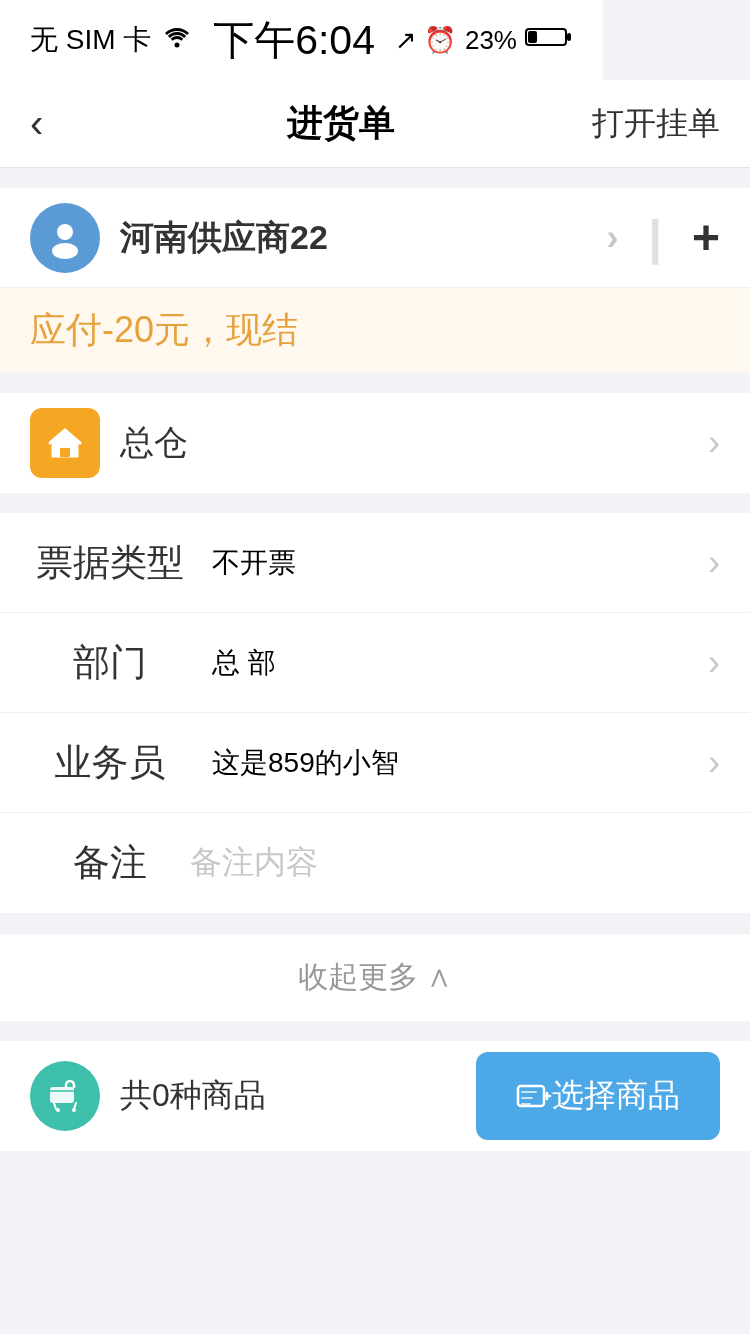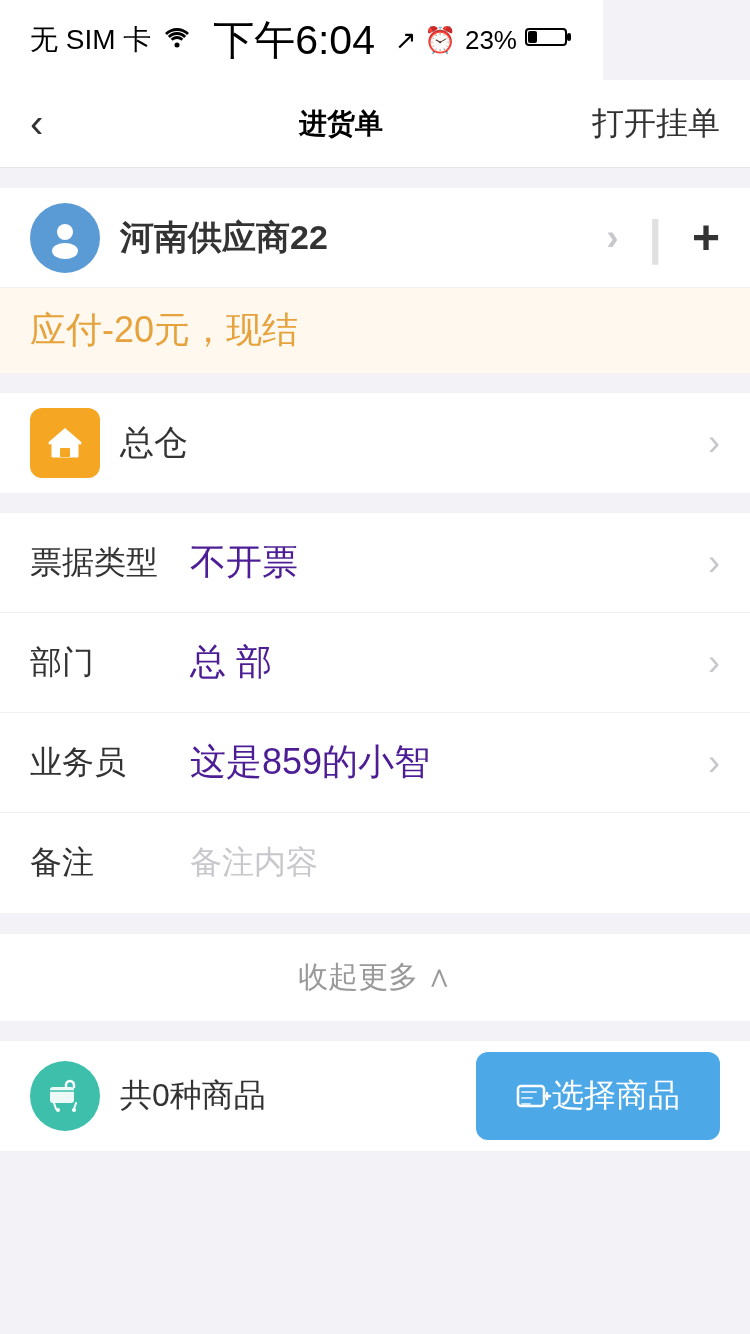--- a/index.html
+++ b/index.html
@@ -34,21 +34,21 @@
       width: 750px;
       height: 88px;
       background: #fff;
       display: flex;
       align-items: center;
       justify-content: space-between;
       padding: 0 30px;
       border-bottom: 1px solid #e5e5e5;
     }
     .nav-back { font-size: 40px; color: #333; width: 60px; }
-    .nav-title { font-size: 28px; font-weight: 600; color: #000; }
+    .nav-title { font-size: 36px; font-weight: 600; color: #000; }
     .nav-right { font-size: 32px; color: #333; }
 
     
     .section-divider {
       height: 20px;
       background: #f2f2f7;
     }
 
     
     .supplier-row {
@@ -131,29 +131,31 @@
     }
     .form-row {
       display: flex;
       align-items: center;
       min-height: 100px;
       padding: 0 30px;
       border-bottom: 1px solid #f0f0f0;
     }
     .form-row:last-child { border-bottom: none; }
     .form-label {
-      font-size: 32px;
+      font-size: 37px;
       color: #333;
       width: 160px;
       flex-shrink: 0;
+      text-align: center;
     }
     .form-value {
       flex: 1;
-      font-size: 36px;
-      color: #4c1d95;
+      font-size: 28px;
+      color: #000000;
+      margin-left: 22px;
     }
     .form-placeholder {
       flex: 1;
       font-size: 32px;
       color: #c7c7cc;
     }
 
     
     .collapse-row {
       background: #fff;

